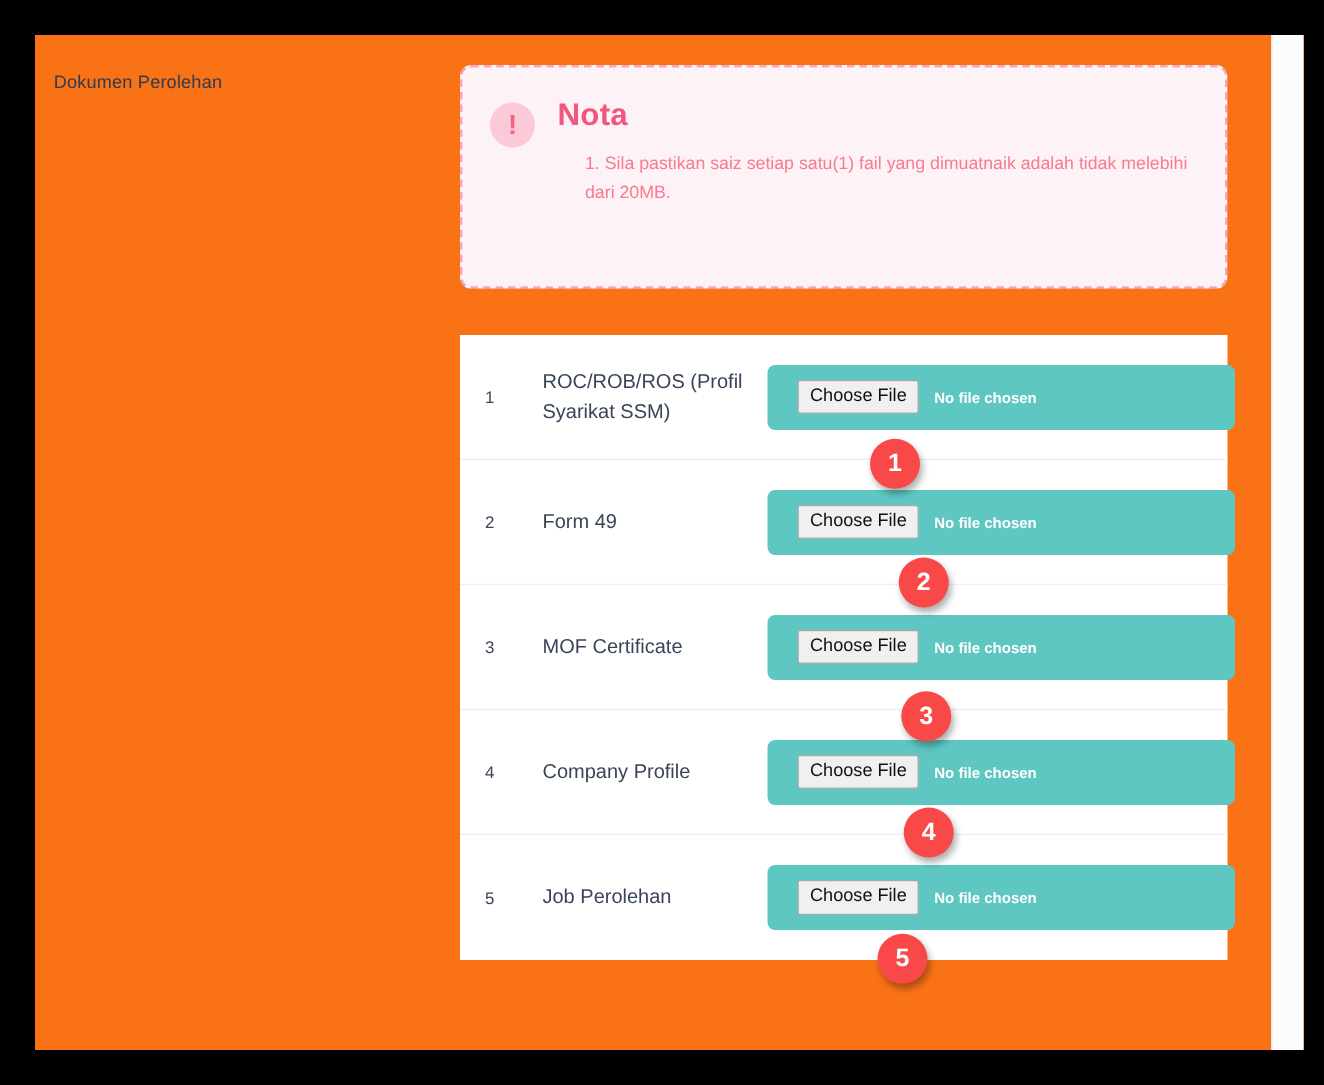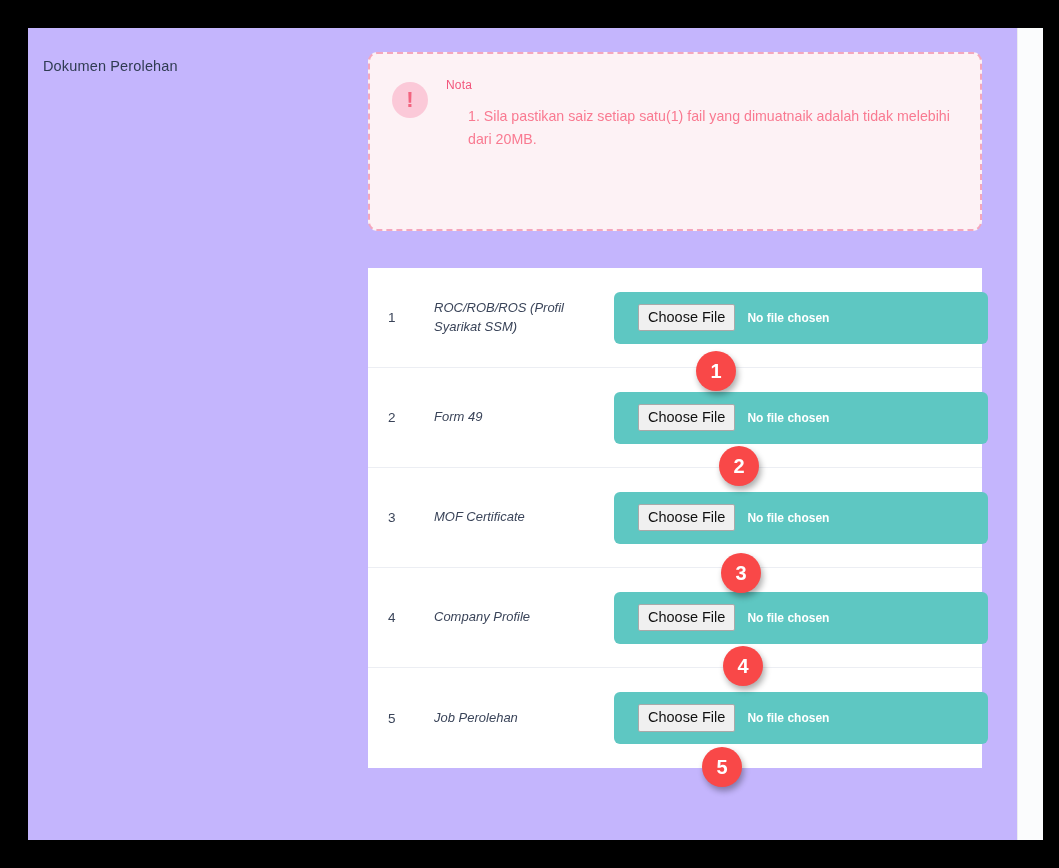--- a/index.html
+++ b/index.html
@@ -18,21 +18,21 @@
     background: #000000;
   }
 
   
   #page {
     position: absolute;
     left: 28px;
     top: 28px;
     width: 1015px;
     height: 812px;
-    background: #c4b5fd;
+    background: #f97316;
     overflow: hidden;
   }
 
   
   #scroll-track {
     position: absolute;
     right: 0px;
     top: 0px;
     width: 26px;
     height: 812px;
@@ -71,22 +71,22 @@
     background: #fbc9d8;
     display: flex; align-items: center; justify-content: center;
   }
   .alert-circle .bang {
     font-size: 22px; font-weight: bold; color: #f2637f;
     line-height: 1; font-family: "Liberation Sans", sans-serif;
   }
   #note-body { flex: 1 1 auto; padding-top: 2px; }
   #note-title {
     color: #f2567c;
-    font-size: 12px;
-    font-weight: normal;
+    font-size: 25px;
+    font-weight: bold;
     letter-spacing: .2px;
     margin-bottom: 13px;
   }
   .note-line {
     color: #f97a91;
     font-size: 14.2px;
     line-height: 1.62;
     padding-left: 22px;
     margin-bottom: 26px;
   }
@@ -124,21 +124,21 @@
     align-items: center;
     padding: 0 20px;
   }
   .row:last-child { border-bottom: none; }
   .cell-bil {
     width: 46px; flex: 0 0 46px;
     color: #3a4459; font-size: 13.5px;
   }
   .cell-doc {
     width: 180px; flex: 0 0 180px;
-    color: #3a4459; font-size: 13px; line-height: 1.45; font-style: italic;
+    color: #3a4459; font-size: 16px; line-height: 1.45;
   }
   .cell-file { flex: 1 1 auto; display: flex; align-items: center; }
 
   .file-input {
     width: 374px;
     height: 52px;
     background: #5ec7c2;
     border-radius: 6px;
     display: flex;
     align-items: center;

